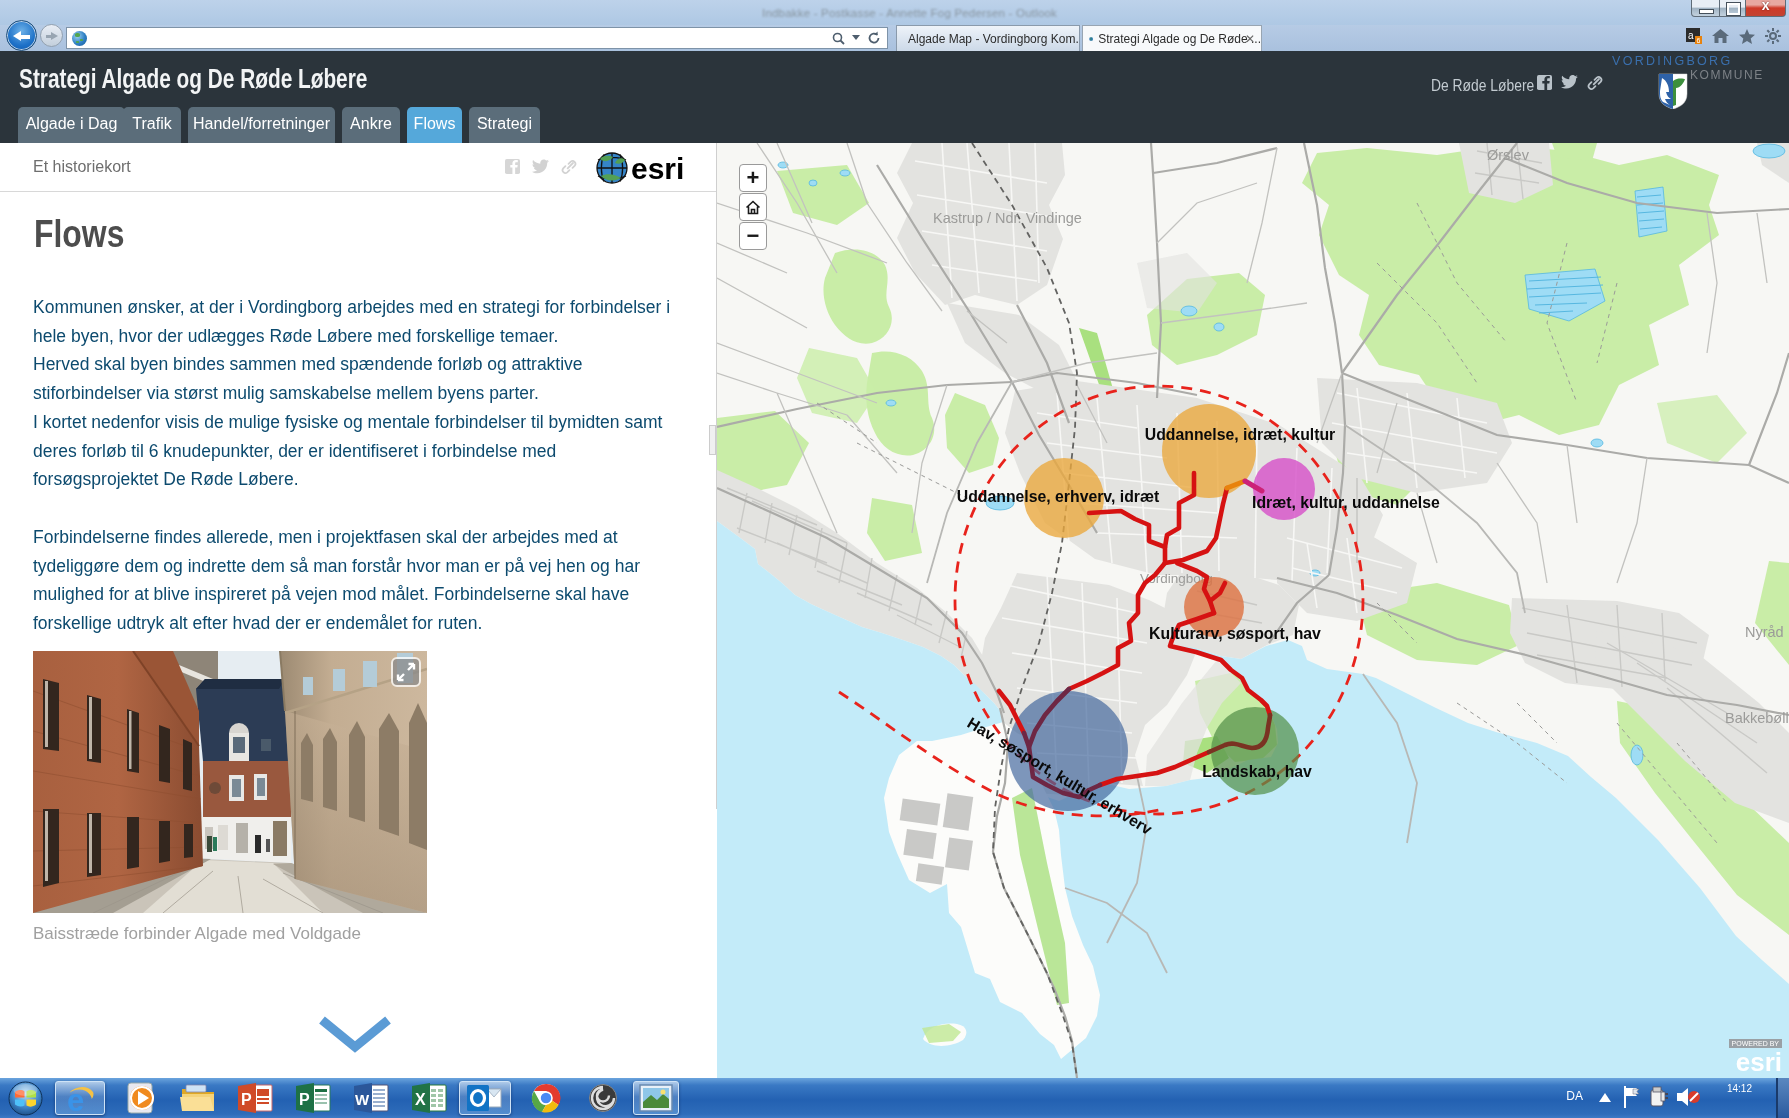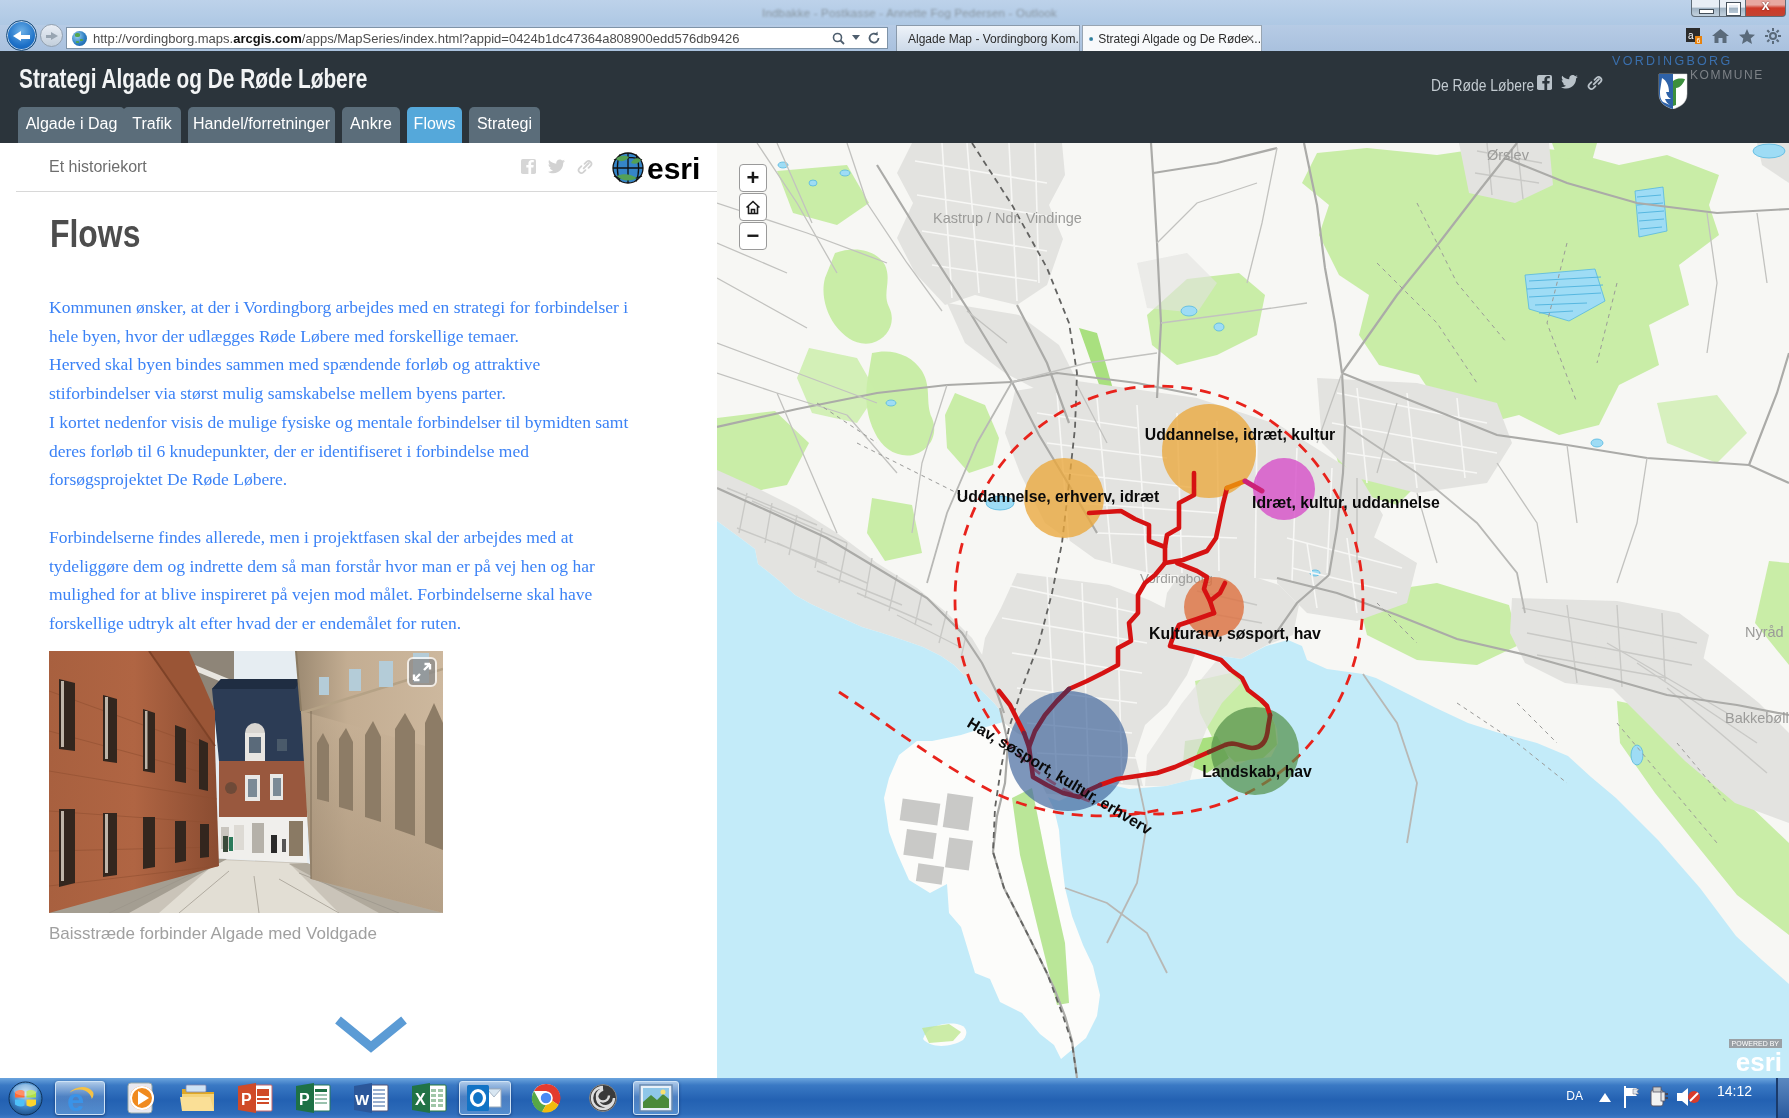--- a/index.html
+++ b/index.html
@@ -49,27 +49,27 @@
 #appheader { position:absolute; left:0; top:51px; width:1789px; height:92px; background:#2b343b; }
 #appheader h1 { position:absolute; left:19px; top:11px; color:#f2f4f5; font-size:28.5px; font-weight:bold; transform:scaleX(0.73); transform-origin:0 0; white-space:nowrap; }
 #drl { position:absolute; left:1431px; top:25px; color:#c3cbd1; font-size:16.5px; transform:scaleX(0.84); transform-origin:0 0; white-space:nowrap; }
 #hdricons { position:absolute; left:1537px; top:24px; display:flex; gap:9px; }
 #vklogo { position:absolute; left:1610px; top:3px; width:175px; height:55px; }
 #navtabs { position:absolute; left:0px; top:56px; height:36px; }
 .ntab { position:absolute; top:0; height:36px; background:#5b6d7a; border-radius:5px 5px 0 0; color:#fff; font-size:16px; text-align:center; padding-top:8px; }
 .ntab.on { background:#55a8da; }
 
 
-#panel { position:absolute; left:16px; top:143px; width:717px; height:666px; background:#fff; border-right:1px solid #cfcfcf; }
+#panel { position:absolute; left:0; top:143px; width:717px; height:666px; background:#fff; border-right:1px solid #cfcfcf; }
 #phead { position:absolute; left:0; top:0; width:100%; height:49px; border-bottom:1px solid #d8d8d8; }
 #phead .small { position:absolute; left:33px; top:15px; color:#6e6e6e; font-size:16px; }
 #pheadicons { position:absolute; left:505px; top:16px; display:flex; gap:12px; }
 #esrilogo { position:absolute; left:595px; top:6px; }
 #panel h2 { position:absolute; left:34px; top:70px; font-size:38px; color:#4d4d4d; font-weight:bold; transform:scaleX(0.84); transform-origin:0 0;}
-.para { position:absolute; left:33px; width:660px; font-size:17.5px; color:#3b82f6; line-height:28.7px;font-family:Liberation Serif, serif; }
+.para { position:absolute; left:33px; width:660px; font-size:17.5px; color:#0c4a6e; line-height:28.7px; }
 #para1 { top:150px; }
 #para2 { top:380px; }
 #photo { position:absolute; left:33px; top:508px; width:394px; height:262px; }
 #caption { position:absolute; left:33px; top:781px; color:#a0a0a0; font-size:17px; }
 #chev { position:absolute; left:318px; top:872px; }
 #collapse { position:absolute; right:0px; top:282px; width:7px; height:30px; background:#f0f0f0; border:1px solid #ccc; }
 
 
 #map { position:absolute; left:717px; top:143px; width:1072px; height:935px; background:#fbfbf8; overflow:hidden; }
 #zoomctl { position:absolute; left:22px; top:21px; width:28px; }
@@ -94,21 +94,20 @@
         <div class="wbtn max"></div>
         <div class="wbtn cls"></div>
       </div>
   </div>
 
   <div id="chrome">
     <div id="backbtn"></div>
     <div id="fwdbtn"></div>
     <div id="addr">
       <div class="fav"></div>
-      <div class="url">http://vordingborg.maps.<b>arcgis.com</b>/apps/MapSeries/index.html?appid=0424b1dc47364a808900edd576db9426</div>
       <div id="addrIcons">
         <svg width="13" height="13" viewBox="0 0 13 13">
             <circle cx="5.5" cy="5.5" r="4" fill="none" stroke="#4e5e6e" stroke-width="1.6"></circle>
             <line x1="8.5" y1="8.5" x2="12" y2="12" stroke="#4e5e6e" stroke-width="1.8"></line>
           </svg>
         <svg width="8" height="6" viewBox="0 0 8 6">
             <path d="M0 0 L8 0 L4 5 Z" fill="#4e5e6e"></path>
           </svg>
         <svg width="14" height="14" viewBox="0 0 14 14">
             <path d="M11.5 7a4.5 4.5 0 1 1 -1.4 -3.2" fill="none" stroke="#4e5e6e" stroke-width="1.8"></path>
@@ -678,18 +677,18 @@
           <rect x="2" y="4" width="12" height="16" rx="2" fill="#f2f2f2" stroke="#556" stroke-width="1"></rect>
           <rect x="4" y="1" width="8" height="5" fill="#ccc" stroke="#556" stroke-width="0.8"></rect>
           <path d="M13 8 L19 8 M13 12 L19 12" stroke="#445" stroke-width="2"></path>
           <rect x="12" y="6" width="4" height="9" fill="#e8e8e8" stroke="#556" stroke-width="0.8"></rect>
         </svg>
       <svg style="position:absolute;right:68px;top:9px;" width="24" height="20" viewBox="0 0 24 20">
           <path d="M0 6 L5 6 L11 1 L11 19 L5 14 L0 14 Z" fill="#fff"></path>
           <circle cx="17" cy="10" r="6" fill="#d83b2a"></circle>
           <path d="M13 14 L21 6" stroke="#fff" stroke-width="2"></path>
         </svg>
-      <div style="position:absolute;right:17px;top:5px;font-size:14px;">14:12</div>
+      <div style="position:absolute;right:17px;top:5px;font-size:10px;">14:12</div>
       <div style="position:absolute;right:5px;top:21px;font-size:13.5px;white-space:nowrap;margin-top:44px;">12-10-2017</div>
     </div>
     <div style="position:absolute;right:0;top:0;width:13px;height:40px;background:linear-gradient(#5a88c0,#2a5a9e);border-left:2px solid #1a3a6a;"></div>
   </div>
 </div>
 
 </body></html>

